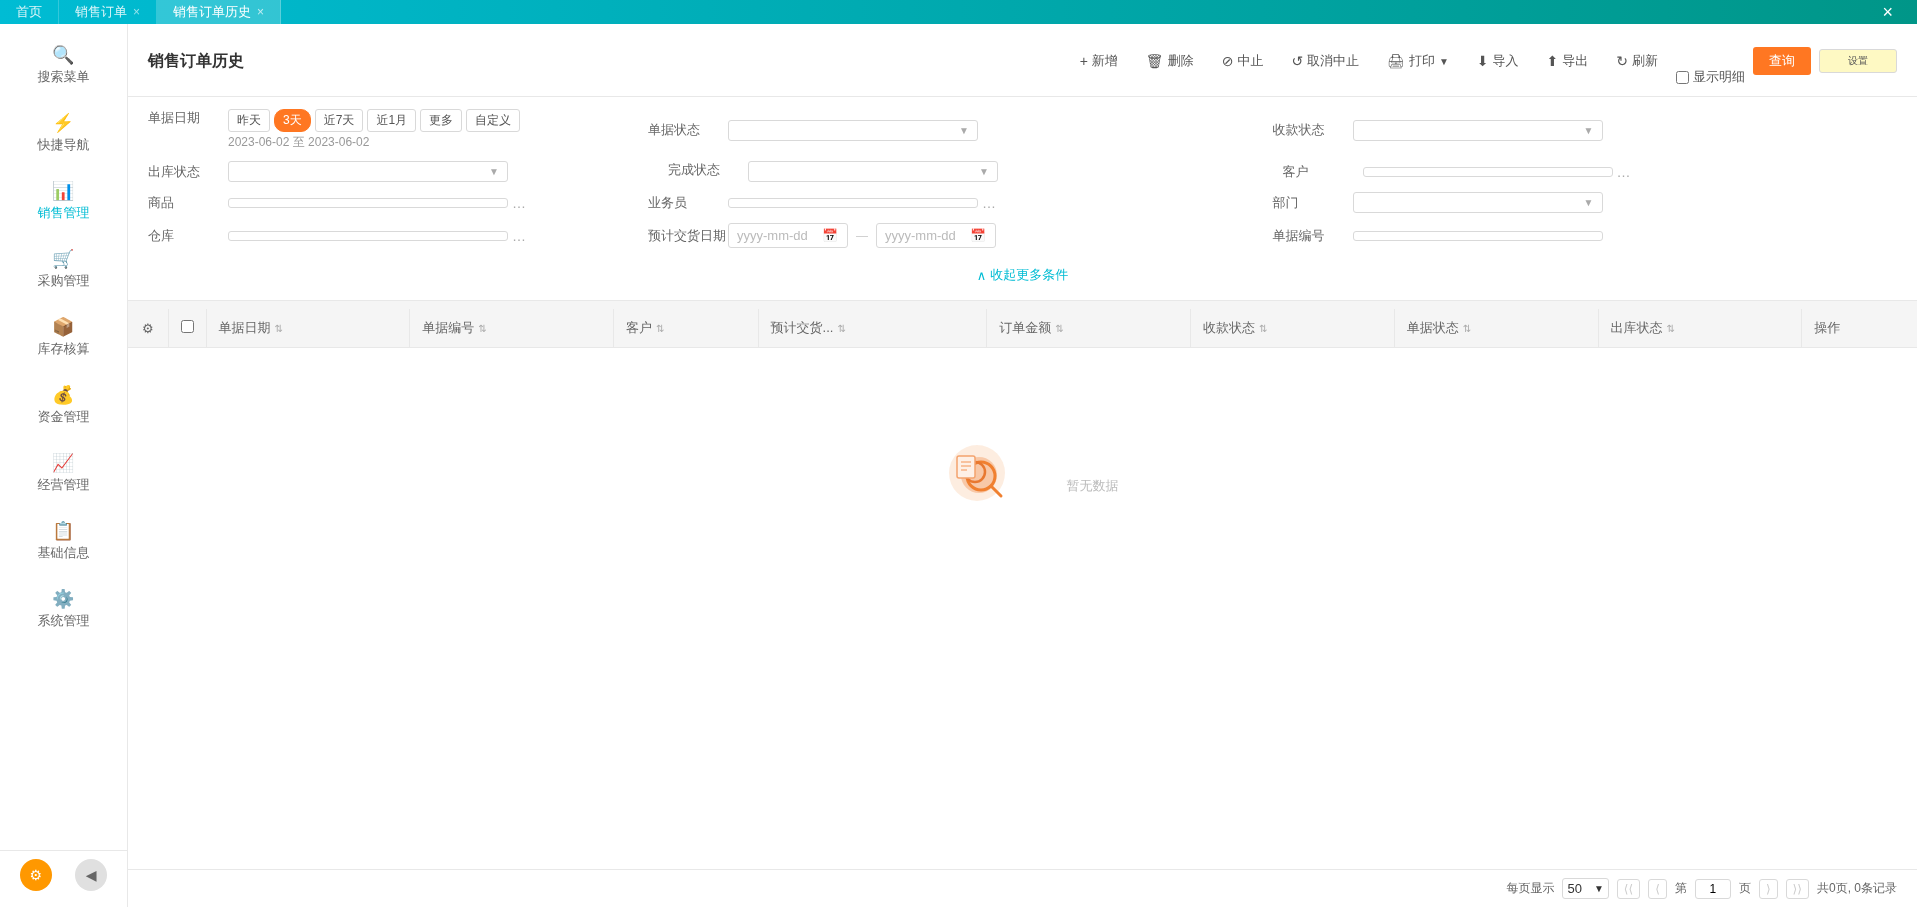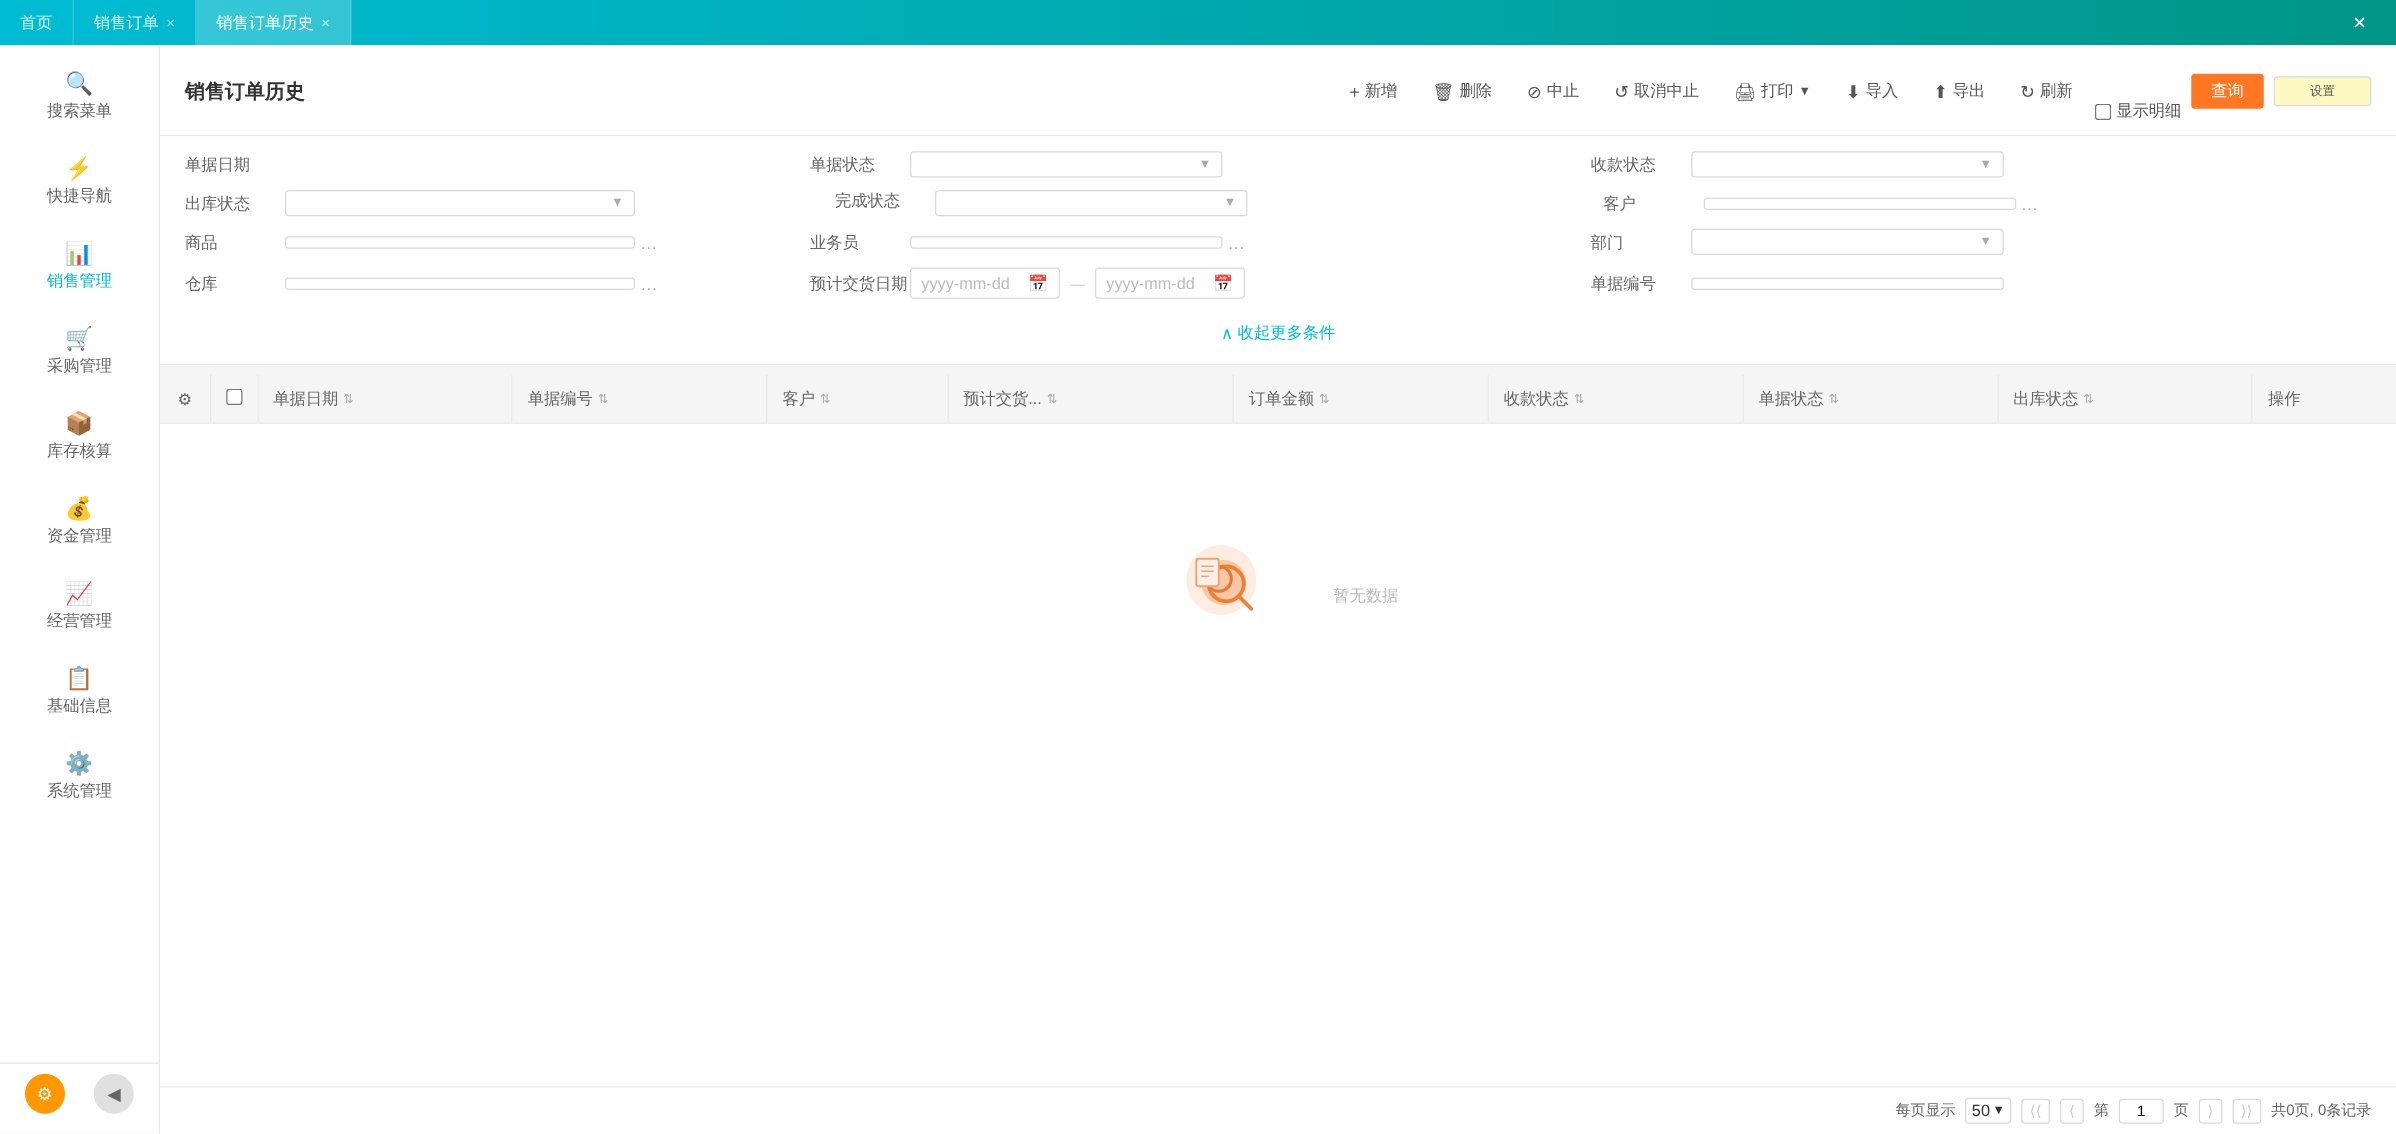--- a/index.html
+++ b/index.html
@@ -1,20 +1,20 @@
 <!DOCTYPE html>
 <html><head>
   <meta charset="utf-8">
   <style>
     * { box-sizing: border-box; margin: 0; padding: 0; font-family: 'Microsoft YaHei', Arial, sans-serif; font-size: 13px; }
     body { display: flex; flex-direction: column; height: 907px; width: 1917px; overflow: hidden; background: #f5f5f5; }
 
     
     .top-bar {
-      height: 36px;
+      height: 24px;
       background: linear-gradient(90deg, #00bcd4 0%, #009688 100%);
       display: flex;
       align-items: center;
       padding: 0 0 0 0;
       position: relative;
       gap: 45px;
     }
     .top-bar-tabs {
       display: flex;
       align-items: stretch;
@@ -378,21 +378,21 @@
     .pagination-select {
       border: 1px solid #d9d9d9;
       border-radius: 3px;
       padding: 2px 4px;
       font-size: 12px;
       color: #333;
       background: #fff;
       cursor: pointer;
       display: flex;
       align-items: center;
-      gap: 2px;
+      gap: 12px;
     }
     .pagination-btn {
       border: 1px solid #d9d9d9;
       border-radius: 3px;
       background: #fff;
       cursor: pointer;
       padding: 2px 6px;
       color: #555;
       font-size: 12px;
     }
@@ -521,20 +521,31 @@
           <button class="toolbar-btn-secondary">设置</button>
         </div>
       </div>
     </div>
 
     <div class="filter-area">
 
       <div class="filter-row">
         <div style="display:flex;align-items:flex-start;flex:1;max-width:500px;">
           <span class="filter-label">单据日期</span>
+          <div class="filter-date-col">
+            <div class="date-quick-btns">
+              <span class="date-quick-btn">昨天</span>
+              <span class="date-quick-btn active">3天</span>
+              <span class="date-quick-btn">近7天</span>
+              <span class="date-quick-btn">近1月</span>
+              <span class="date-quick-btn">更多</span>
+              <span class="date-quick-btn">自定义</span>
+            </div>
+            <div class="date-range-text">2023-06-02 至 2023-06-02</div>
+          </div>
         </div>
         <div style="display:flex;align-items:center;flex:1;">
           <span class="filter-label">单据状态</span>
           <div class="select-field" style="min-width:250px;">
             <span></span>
             <span class="arrow">▼</span>
           </div>
         </div>
         <div style="display:flex;align-items:center;flex:1;">
           <span class="filter-label">收款状态</span>

